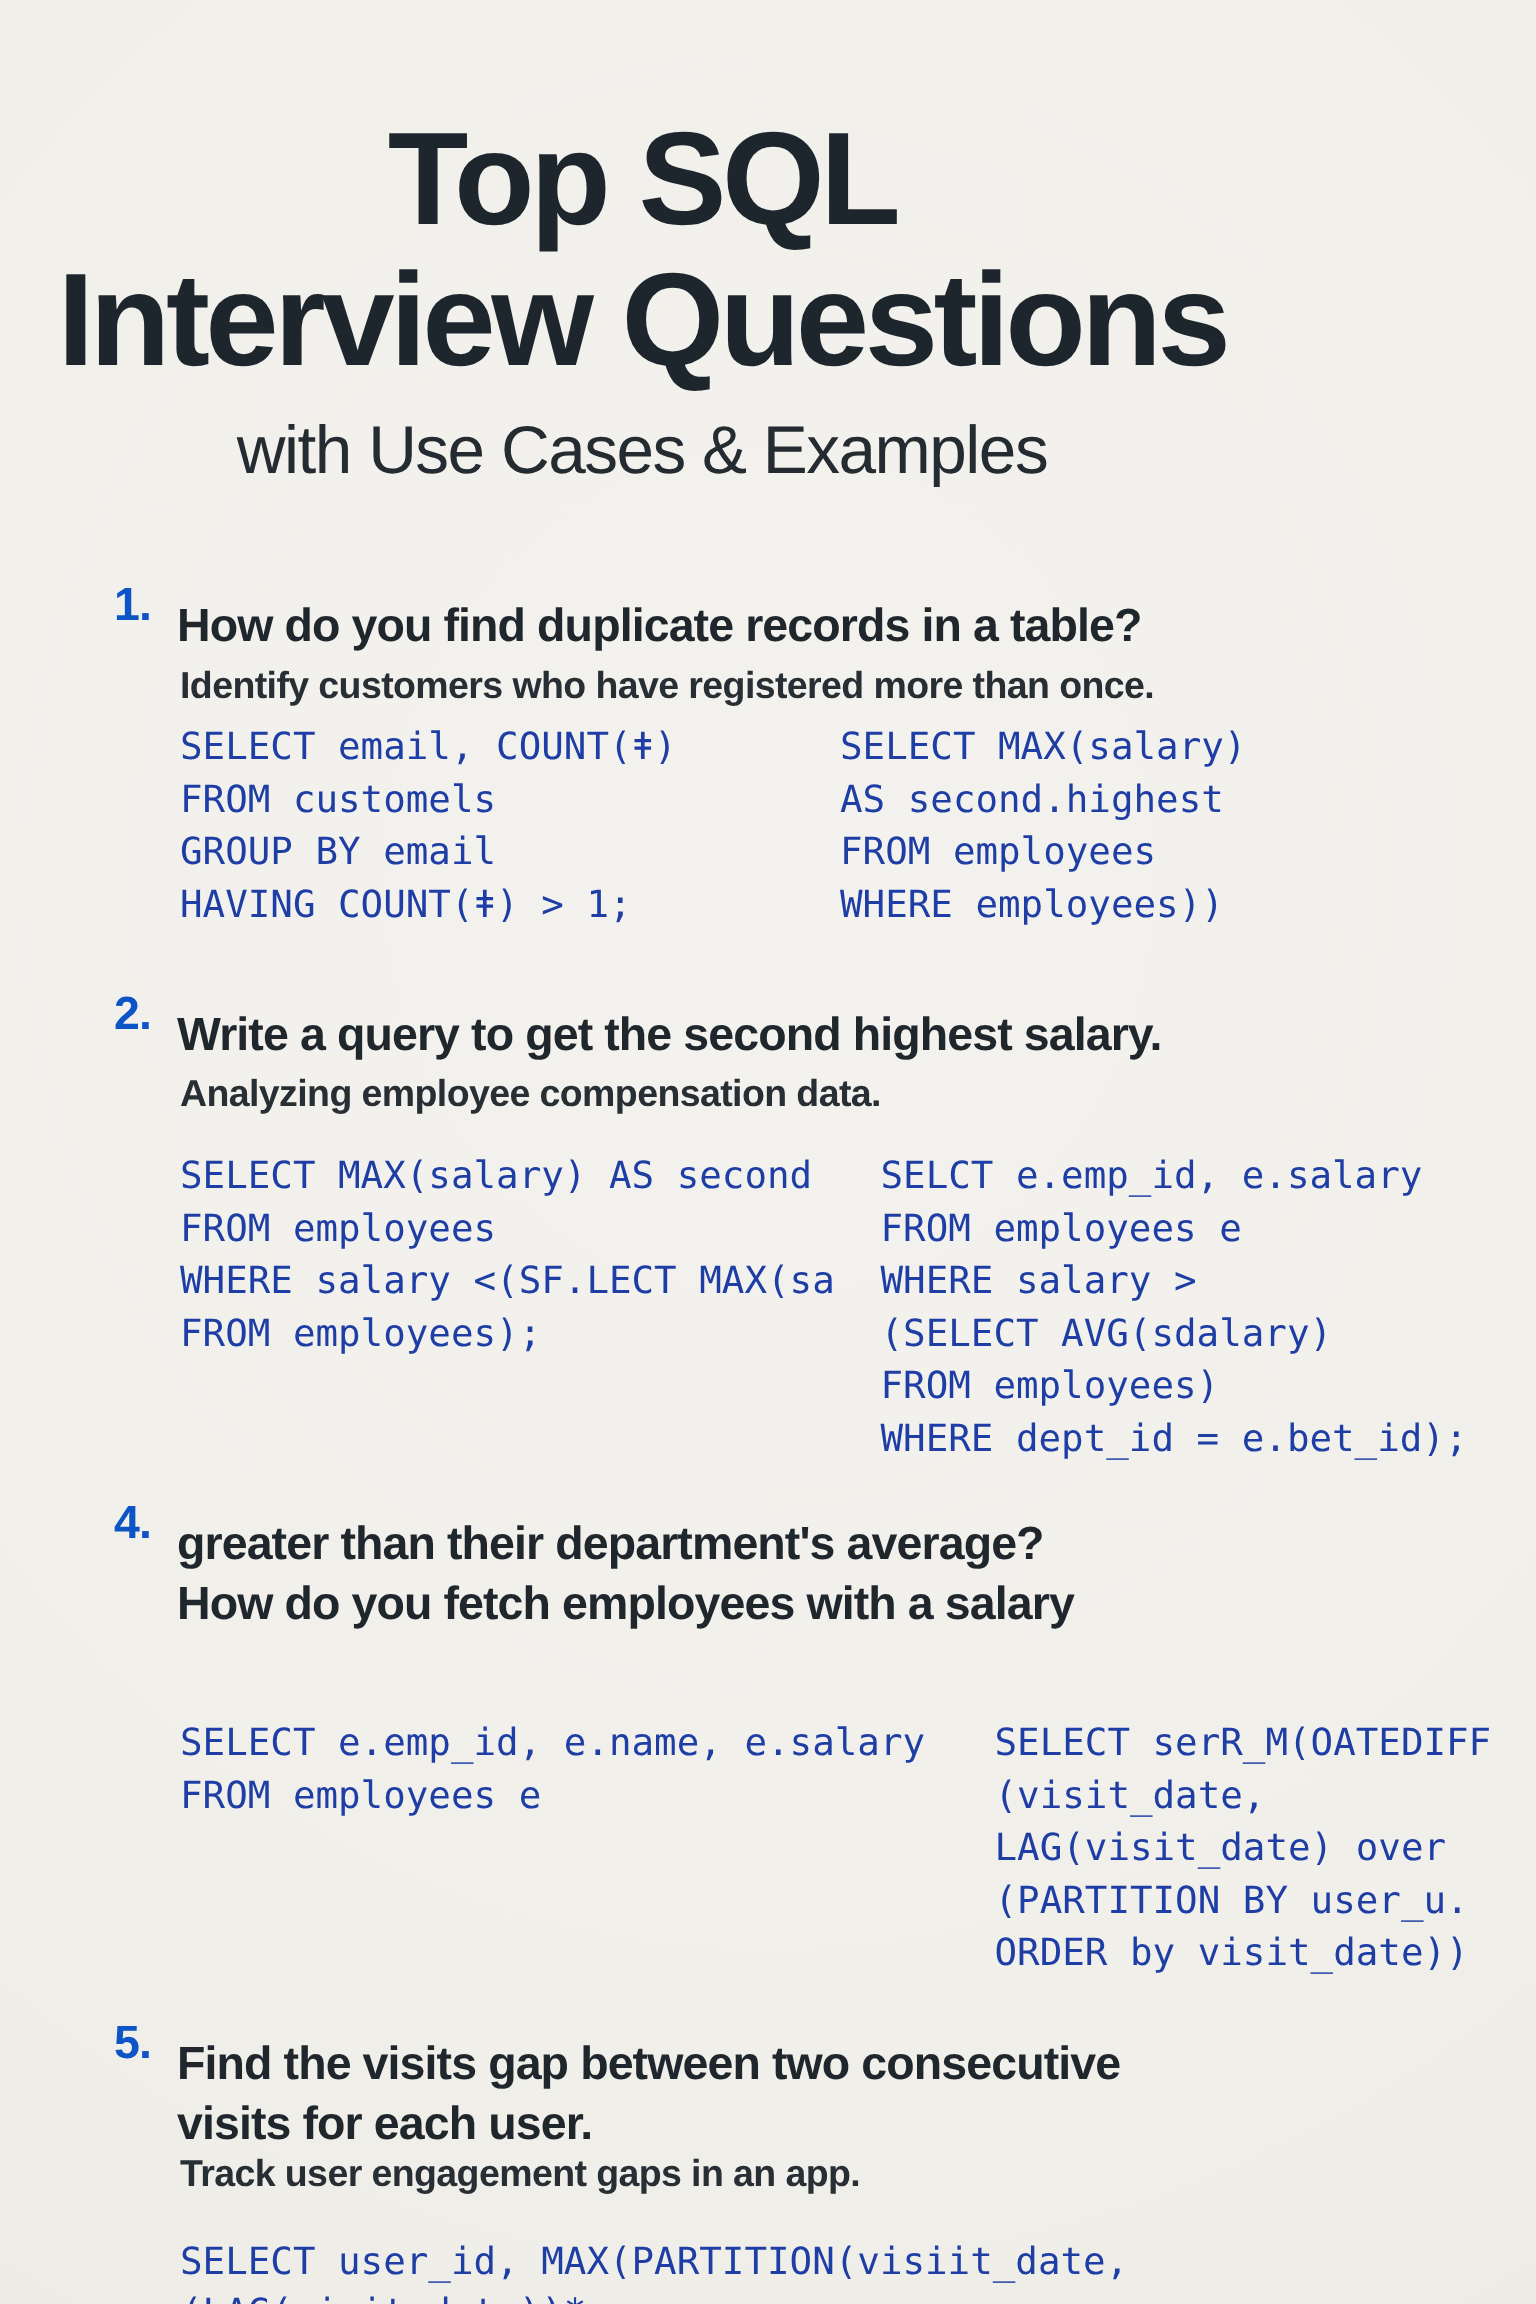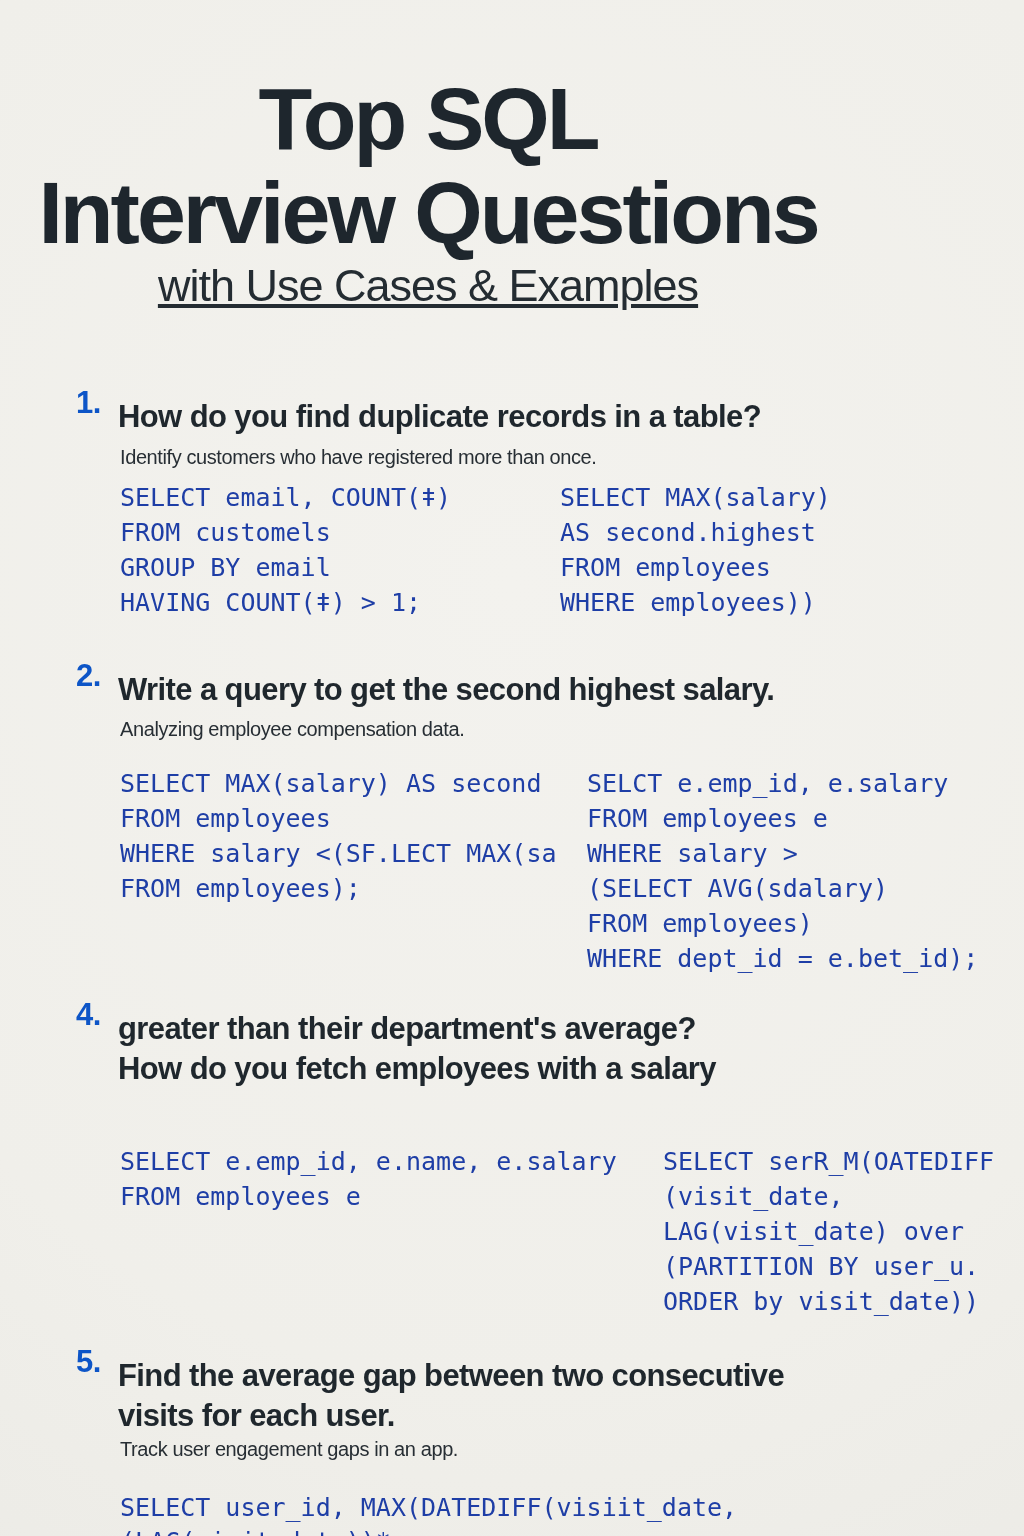--- a/index.html
+++ b/index.html
@@ -15,39 +15,39 @@
       radial-gradient(130% 95% at 50% 38%, #f3f2ee 0%, #f0efea 55%, #e9e8e3 100%);
     color: #20282e;
   }
   
   .header { position: absolute; top: 72px; left: 0; width: 856px; text-align: center; }
   .title-line {
     font-size: 88px; font-weight: bold; letter-spacing: -3px;
     line-height: 94px; color: #1e262d;
   }
   .subtitle {
+    margin-top: 14px;
     font-size: 45px; font-weight: normal; letter-spacing: -1px;
     color: #242c32;
-    text-decoration: underline;
   }
   
   .q-row { position: absolute; left: 0; width: 1024px; }
   .q-num {
     position: absolute; left: 76px; top: 0;
     font-size: 31px; font-weight: bold; color: #0d55c7; letter-spacing: -0.5px;
     line-height: 40px;
   }
   .q-text {
     position: absolute; left: 118px; top: 14px;
     font-size: 31px; font-weight: bold; color: #1f272d; letter-spacing: -0.6px;
     line-height: 40px; max-width: 780px;
   }
   .use-case {
     position: absolute; left: 120px;
-    font-size: 20px; font-weight: normal; color: #272e34; letter-spacing: -0.4px;
+    font-size: 25px; font-weight: bold; color: #272e34; letter-spacing: -0.4px;
     line-height: 34px;
   }
   .code-block {
     position: absolute; left: 120px;
     display: grid;
   }
   .code-block pre {
     margin: 0;
     font-family: "DejaVu Sans Mono", monospace;
     font-size: 25px; line-height: 35px;
@@ -131,25 +131,25 @@
     <pre>SELECT serR_M(OATEDIFF
 (visit_date,
 LAG(visit_date) over
 (PARTITION BY user_u.
 ORDER by visit_date))</pre>
   </div>
 
   <div class="q-row" id="q5">
     <span class="q-num">5.</span>
     <span class="q-text">
-      <div>Find the average gap between two consecutive</div>
+      <div>Find the visits gap between two consecutive</div>
       <div>visits for each user.</div>
     </span>
   </div>
   <div class="use-case" id="d5">Track user engagement gaps in an app.</div>
   <div class="code-block cols-5" id="c5">
-    <pre>SELECT user_id, MAX(DATEDIFF(visiit_date,</pre>
+    <pre>SELECT user_id, MAX(PARTITION(visiit_date,</pre>
   </div>
   <div id="c5b">
     <pre>(LAG(visit_date))*</pre>
   </div>
 
 </div>
 
 </body></html>

